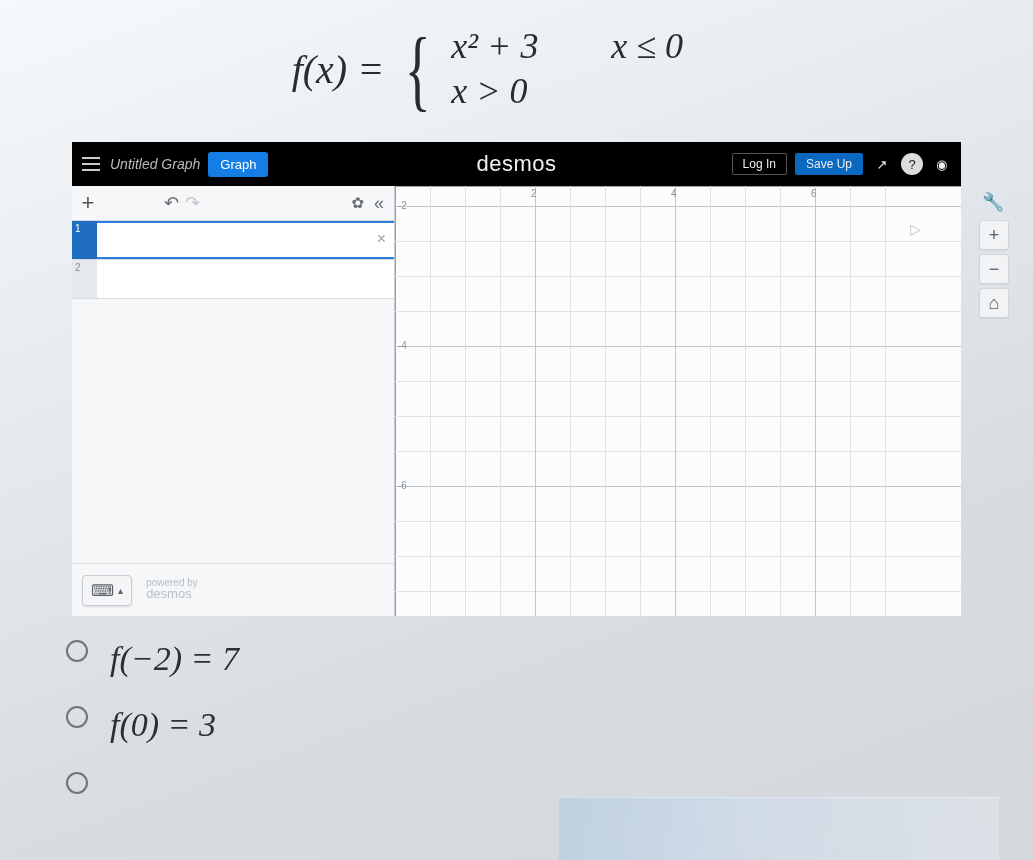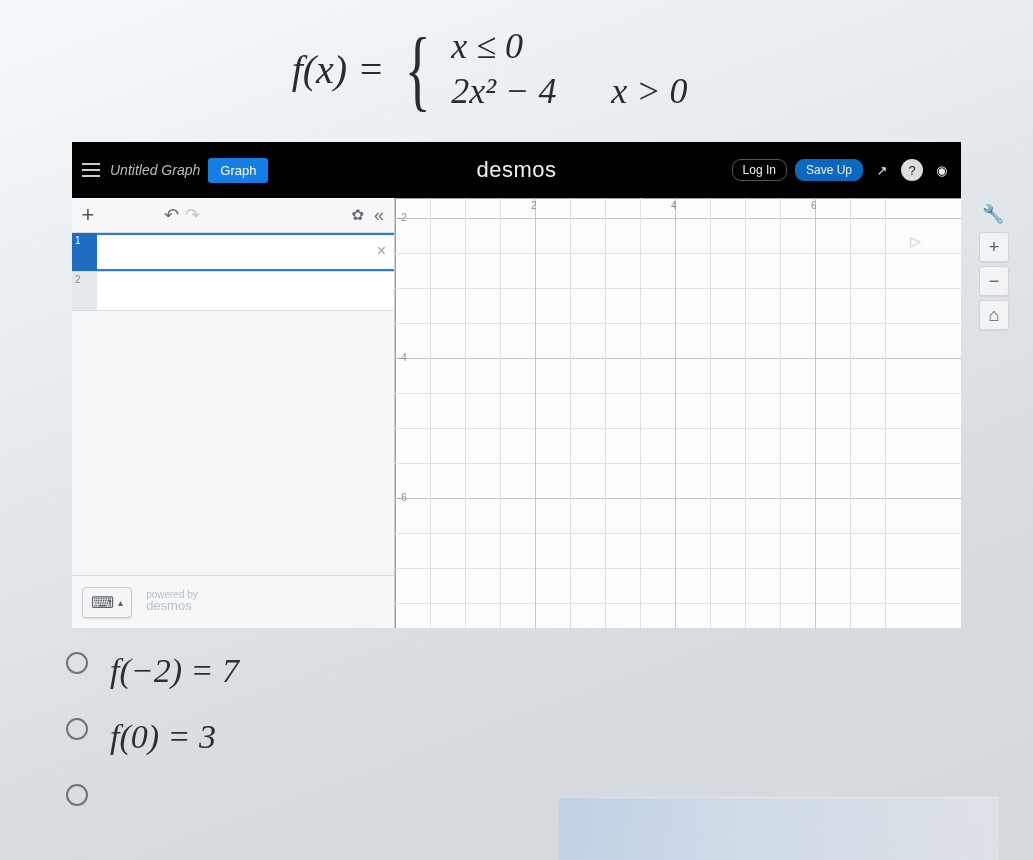--- a/index.html
+++ b/index.html
@@ -5,28 +5,28 @@
 html,body{margin:0;padding:0;font-family:Arial,Helvetica,sans-serif;background:#e8ecef}
 .page{width:1033px;height:860px;position:relative;background:linear-gradient(160deg,#f5f9fc 0%,#e1e6ea 45%,#d7dce1 70%,#d4d8dd 100%);overflow:hidden}
 .math-area{text-align:center;padding:24px 0 28px;font-family:'Times New Roman',serif;color:#2b2b2b;user-select:text}
 .fn{font-size:40px;font-style:italic;display:inline-block;vertical-align:middle}
 .brace{font-size:90px;display:inline-block;vertical-align:middle;line-height:0.9;margin:0 8px;font-style:normal;transform:scaleX(0.6)}
 .cases{display:inline-block;vertical-align:middle;text-align:left}
 .case-row{display:flex;font-size:36px;font-style:italic;line-height:1.25}
 .case-expr{width:160px}
 .case-cond{width:130px}
 .desmos{position:relative;margin:0 72px 0 72px;background:#f6f8fa;border-radius:2px}
-.db-top{height:56px;background:#000;display:flex;align-items:center;color:#ddd;font-size:14px;position:relative}
+.db-top{height:44px;background:#000;display:flex;align-items:center;color:#ddd;font-size:14px;position:relative}
 .ham{width:38px;height:40px;display:flex;align-items:center;justify-content:center;cursor:pointer}
 .ham svg{stroke:#ccc}
 .title{color:#bbb;font-style:italic;margin-right:8px}
 .save-btn{background:#147ee5;color:#fff;padding:5px 12px;border-radius:3px;font-size:13px;cursor:pointer}
 .logo{position:absolute;left:0;right:0;text-align:center;font-size:22px;color:#f0f0f0;letter-spacing:0.5px;font-weight:300;pointer-events:none}
 .rbtns{margin-left:auto;display:flex;align-items:center;gap:8px;padding-right:8px}
-.auth-btn{border:1px solid #555;color:#eee;padding:3px 10px;font-size:12px;border-radius:9px;cursor:pointer}
+.auth-btn{border:1px solid #555;color:#eee;padding:3px 10px;font-size:12px;border-radius:2px;cursor:pointer}
 .auth-btn.signup{background:#0b68c1;border-color:#0b68c1}
 .icbtn{width:22px;height:22px;border-radius:50%;display:flex;align-items:center;justify-content:center;cursor:pointer;color:#eee;font-size:13px}
 .icbtn.fill{background:#ddd;color:#222}
 .db-body{display:flex;height:430px;position:relative;background:#eef2f5}
 .panel{width:322px;background:#f5f7f9;border-right:1px solid #c9cdd1;position:relative;display:flex;flex-direction:column}
 .panel-toolbar{height:34px;display:flex;align-items:center;border-bottom:1px solid #d6dadd;font-size:15px;color:#888}
 .pt-add{width:32px;text-align:center;font-size:22px;cursor:pointer;color:#555}
 .pt-undo{flex:none;margin-left:60px;cursor:pointer;font-size:18px;color:#6b6f73}
 .pt-redo{flex:none;margin-left:6px;cursor:pointer;font-size:18px;color:#c3c7ca}
 .pt-gear{margin-left:auto;margin-right:10px;cursor:pointer;color:#6b6f73}
@@ -59,24 +59,24 @@
 </head>
 <body>
 
 <div class="page">
 
   <div class="math-area">
     <span class="fn">f(x) =</span>
     <span class="brace">{</span>
     <span class="cases">
       <span class="case-row">
+        <span class="case-expr">x² + 3</span>
         <span class="case-cond">x ≤ 0</span>
       </span>
       <span class="case-row">
-        <span class="case-expr">2x² − 4</span>
         <span class="case-cond">x &gt; 0</span>
       </span>
     </span>
   </div>
 
   <div class="desmos">
 
     <div class="db-top">
       <div class="ham">
         <svg width="18" height="14">

